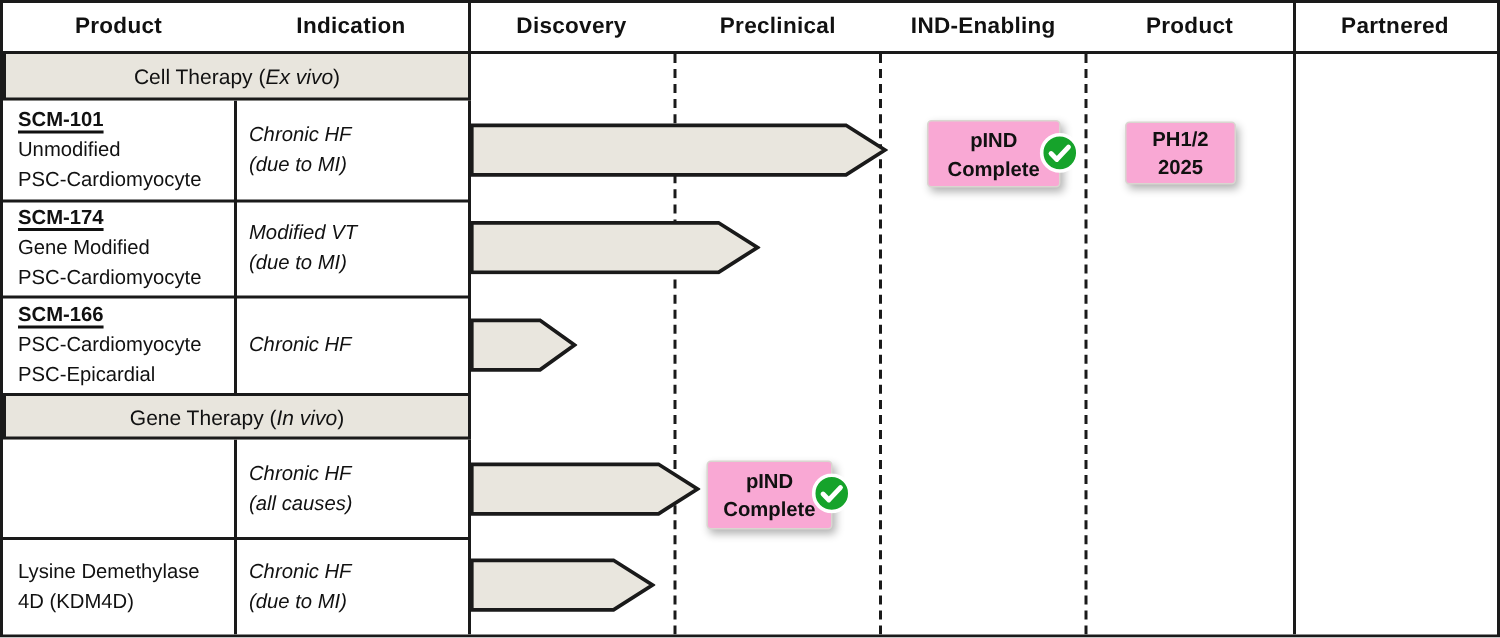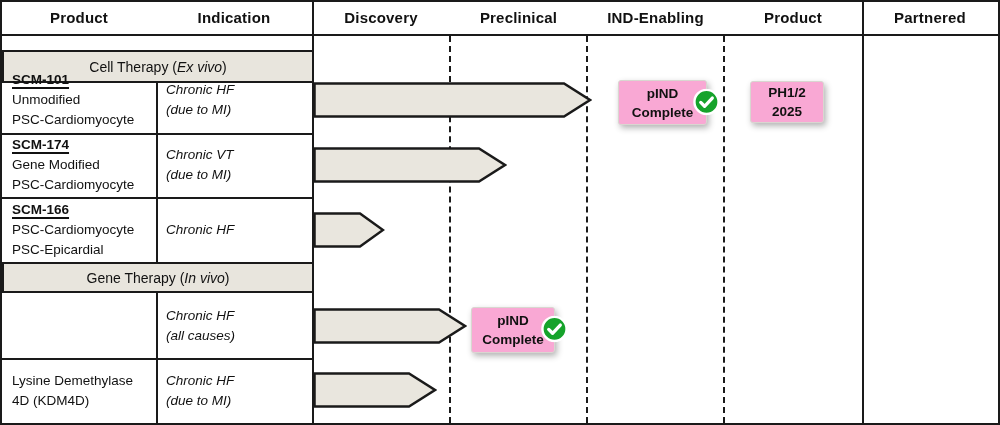--- a/index.html
+++ b/index.html
@@ -64,21 +64,21 @@
   <div class="vline" style="left:860px;top:0;height:421px;"></div>
   <div class="vline" style="left:154px;top:65px;height:195px;"></div>
   <div class="vline" style="left:154px;top:291px;height:130px;"></div>
   <div class="hline" style="top:131px;left:0;width:310px;"></div>
   <div class="hline" style="top:195px;left:0;width:310px;"></div>
   <div class="hline" style="top:356px;left:0;width:310px;"></div>
   <div class="dashline" style="left:447px;top:34px;height:387px;"></div>
   <div class="dashline" style="left:584px;top:34px;height:387px;"></div>
   <div class="dashline" style="left:721px;top:34px;height:387px;"></div>
 
-  <div class="band" style="top:48px;height:33px;">
+  <div class="band" style="top:32px;height:33px;">
     <span><span>Cell Therapy (</span><span class="it">Ex vivo</span><span>)</span></span>
   </div>
   <div class="band" style="top:260px;height:31px;">
     <span><span>Gene Therapy (</span><span class="it">In vivo</span><span>)</span></span>
   </div>
 
   <div class="cell prodcell" style="top:65px;height:66px;">
     <span class="code">SCM-101</span>
     <span>Unmodified</span>
     <span>PSC-Cardiomyocyte</span>
@@ -102,21 +102,21 @@
     <span>PH1/2</span>
     <span>2025</span>
   </div>
 
   <div class="cell prodcell" style="top:131px;height:64px;">
     <span class="code">SCM-174</span>
     <span>Gene Modified</span>
     <span>PSC-Cardiomyocyte</span>
   </div>
   <div class="cell indcell" style="top:131px;height:64px;">
-    <span>Chronic VT</span>
+    <span>Modified VT</span>
     <span>(due to MI)</span>
   </div>
   <svg class="arrow" style="left:311px;top:145px;" width="194" height="36">
     <polygon points="1.5,1.5 166,1.5 192,18 166,34.5 1.5,34.5" fill="#e9e6de" stroke="#1a1a1a" stroke-width="2.5"></polygon>
   </svg>
 
   <div class="cell prodcell" style="top:195px;height:65px;">
     <span class="code">SCM-166</span>
     <span>PSC-Cardiomyocyte</span>
     <span>PSC-Epicardial</span>

